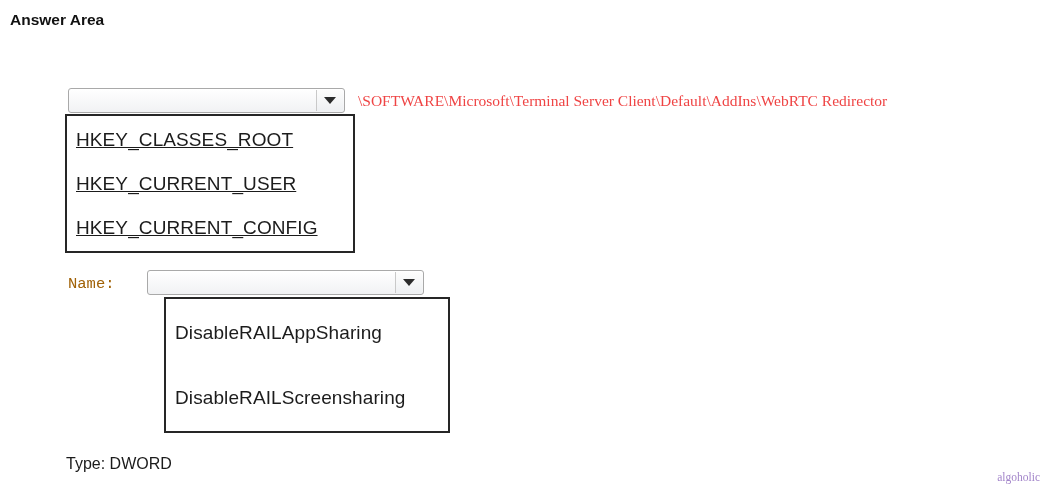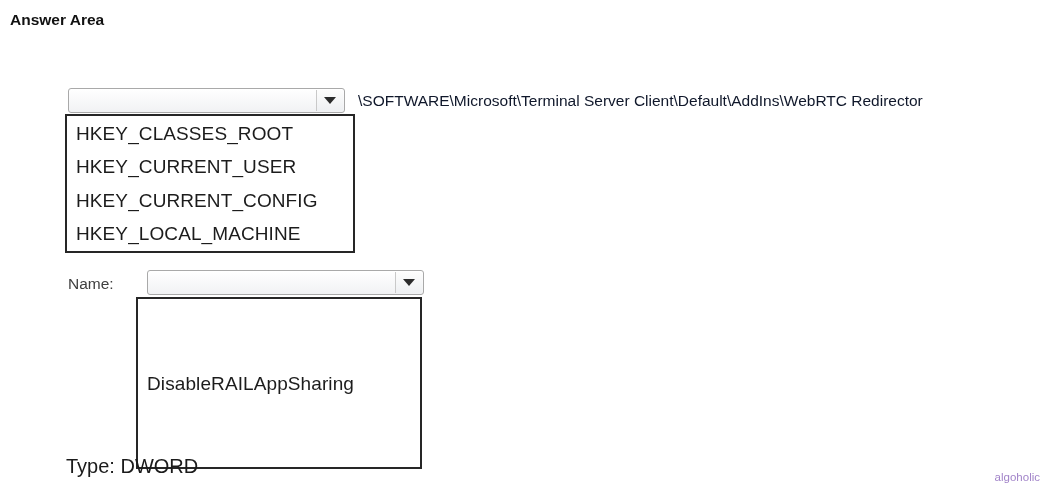--- a/index.html
+++ b/index.html
@@ -50,69 +50,69 @@
     padding: 1px 0;
   }
   .opt {
     font-size: 19px; line-height: 33px; height: 33px;
     padding-left: 9px; color: #1c1c1c; white-space: nowrap;
     letter-spacing: 0.1px;
   }
   
   .path-text {
     position: absolute; left: 358px; top: 92px;
-    font-size: 15.5px; color: #0f172a; white-space: nowrap;
+    font-size: 15.5px; color: #ef4444; white-space: nowrap; font-family: Liberation Serif, serif;
   }
   .name-label {
     position: absolute; left: 68px; top: 275px;
-    font-size: 15.5px; color: #404040;
+    font-size: 15.5px; color: #a16207; font-family: Liberation Mono, monospace;
   }
   .type-label {
     position: absolute; left: 66px; top: 455px;
-    font-size: 20px; color: #1b1b1b;
+    font-size: 16px; color: #1b1b1b;
   }
   .watermark {
     position: absolute; right: 8px; top: 471px;
-    font-size: 11.5px; color: #a284c9;
+    font-size: 11.5px; color: #a284c9; font-family: Liberation Serif, serif;
   }
   
   #combo-hive { left: 68px; top: 88px; width: 277px; }
-  #list-hive  { left: 65px; top: 114px; width: 290px; height: 139px; }
+  #list-hive  { left: 65px; top: 114px; width: 290px; height: 139px; text-decoration: underline; }
   #combo-name { left: 147px; top: 270px; width: 277px; }
-  #list-name  { left: 136px; top: 297px; width: 286px; height: 172px; }
+  #list-name  { left: 164px; top: 297px; width: 286px; height: 136px; }
 </style>
 </head>
 <body>
 
 <div class="page-title">Answer Area</div>
 
 <div class="combo" id="combo-hive">
   <span class="combo-value"></span>
   <span class="combo-btn">
     <span class="tri"></span>
   </span>
 </div>
 
 <div class="path-text">\SOFTWARE\Microsoft\Terminal Server Client\Default\AddIns\WebRTC Redirector</div>
 
 <div class="listbox" id="list-hive">
   <div class="opt">HKEY_CLASSES_ROOT</div>
   <div class="opt">HKEY_CURRENT_USER</div>
   <div class="opt">HKEY_CURRENT_CONFIG</div>
-  <div class="opt">HKEY_LOCAL_MACHINE</div>
 </div>
 
 <div class="name-label">Name:</div>
 
 <div class="combo" id="combo-name">
   <span class="combo-value"></span>
   <span class="combo-btn">
     <span class="tri"></span>
   </span>
 </div>
 
 <div class="listbox" id="list-name">
   <div class="opt">DisableRAILAppSharing</div>
+  <div class="opt">DisableRAILScreensharing</div>
 </div>
 
 <div class="type-label">Type: DWORD</div>
 
 <div class="watermark">algoholic</div>
 
 </body></html>

